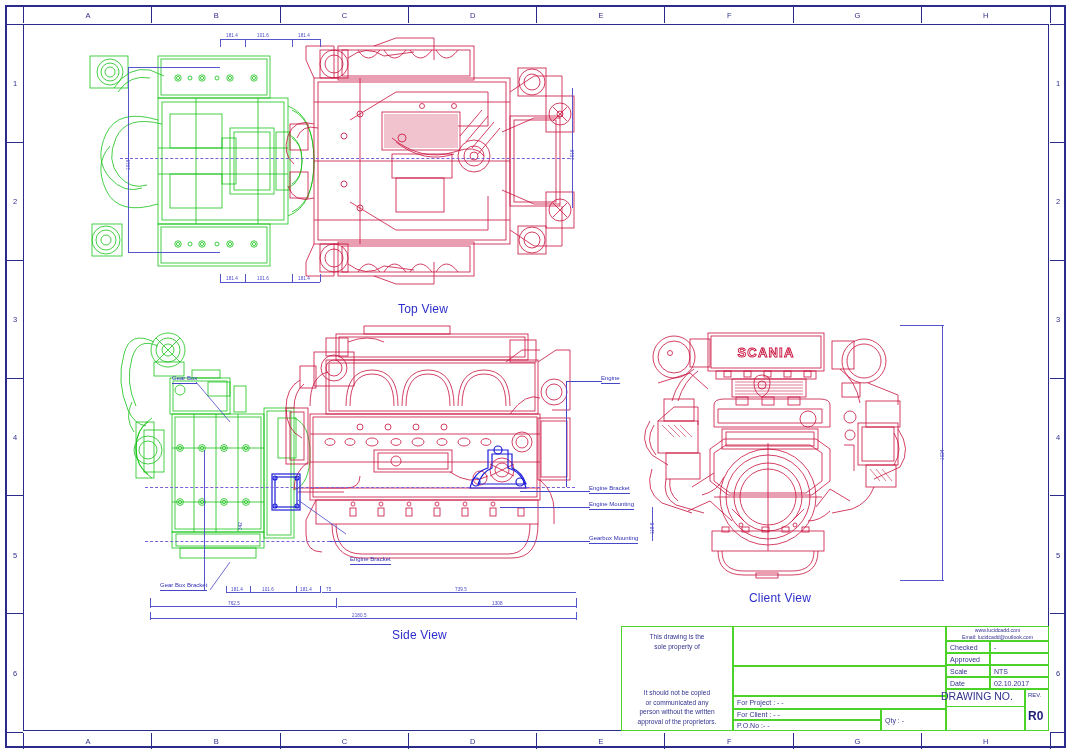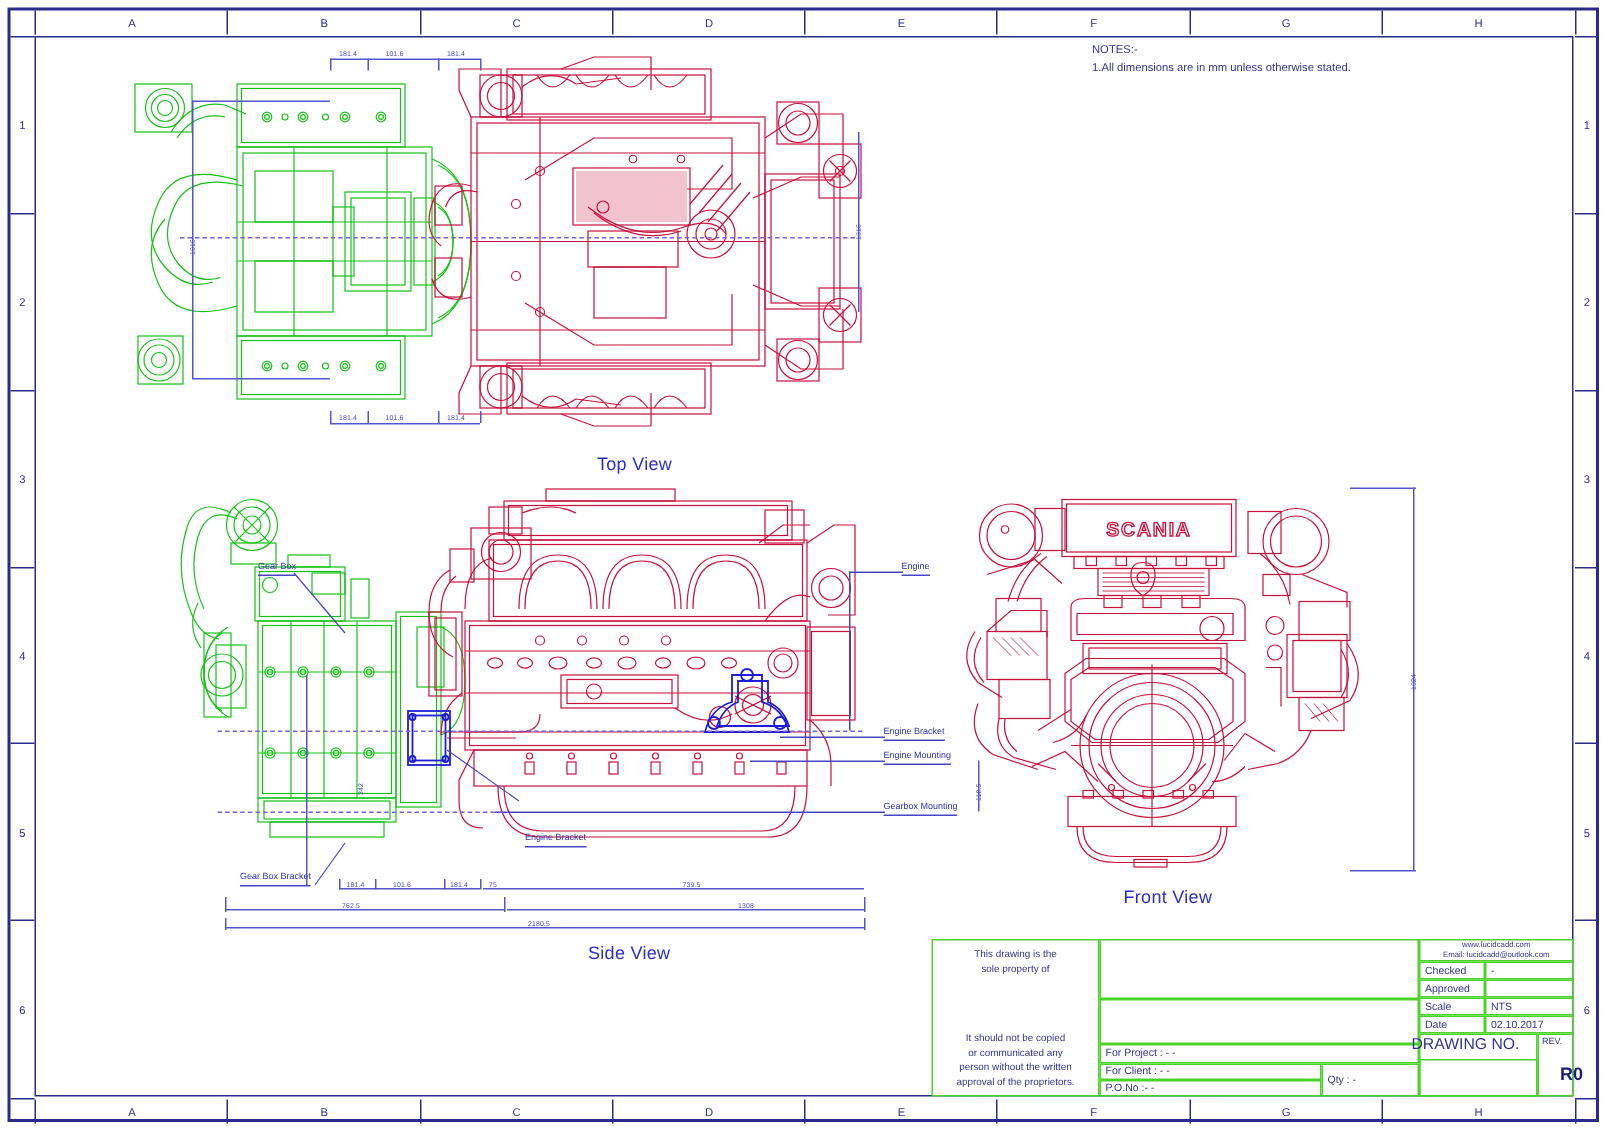--- a/index.html
+++ b/index.html
@@ -78,21 +78,21 @@
   }
   .tb-cell.pad{padding-left:3px;}
   .tb-text{position:absolute;font-size:6.6px;color:#33338f;line-height:9.5px;text-align:center;}
   .tb-title{
     position:absolute;font-size:20px;color:#3d4b8f;
     display:flex;align-items:center;justify-content:center;
     letter-spacing:.3px;
   }
   .tb-drawno{position:absolute;font-size:10.5px;color:#33338f;}
   .tb-rev{position:absolute;font-size:6px;color:#33338f;}
-  .tb-revval{position:absolute;font-size:12px;font-weight:bold;color:#1d1d7a;margin-left:12px;}
+  .tb-revval{position:absolute;font-size:12px;font-weight:bold;color:#1d1d7a;}
   .tb-web{position:absolute;font-size:5.2px;color:#33338f;text-align:center;line-height:6.5px;width:100%;}
 </style>
 </head>
 <body>
 
 <div id="sheet">
 
   <div class="frame-outer"></div>
   <div class="frame-inner"></div>
 
@@ -126,24 +126,20 @@
     </div>
   <div id="zones-right">
       <div class="zone-row right" style="top: 24px; height: 117.833px;">1</div>
       <div class="zone-row right" style="top: 141.833px; height: 117.833px;">2</div>
       <div class="zone-row right" style="top: 259.667px; height: 117.833px;">3</div>
       <div class="zone-row right" style="top: 377.5px; height: 117.833px;">4</div>
       <div class="zone-row right" style="top: 495.333px; height: 117.833px;">5</div>
       <div class="zone-row right last" style="top: 613.167px; height: 117.833px;">6</div>
     </div>
 
-  <div class="notes">
-    <div>NOTES:-</div>
-    <div>1.All dimensions are in mm unless otherwise stated.</div>
-  </div>
 
   <div class="dwg" style="left:62px;top:28px;">
     <svg width="520" height="265" viewBox="0 0 520 265">
       <g fill="none" stroke="#17c217" stroke-width="0.8">
 
         <rect x="96" y="28" width="112" height="42"></rect>
         <rect x="99" y="31" width="106" height="36"></rect>
         <rect x="96" y="196" width="112" height="42"></rect>
         <rect x="99" y="199" width="106" height="36"></rect>
         <rect x="96" y="70" width="130" height="126"></rect>
@@ -674,21 +670,21 @@
     </svg>
   </div>
 
   <div>
     <div class="dtick" style="left:942px;top:325px;height:255px;"></div>
     <div class="dline" style="left:900px;top:325px;width:44px;"></div>
     <div class="dline" style="left:900px;top:580px;width:44px;"></div>
     <div class="dim vert" style="left:940px;top:460px;">1024</div>
   </div>
 
-  <div class="view-caption" style="left:749px;top:591px;">Front View</div>
+  <div class="view-caption" style="left:749px;top:591px;">Client View</div>
 
   <div class="tblock">
 
     <div class="tb-cell" style="left:0;top:0;width:112px;height:105px;"></div>
     <div class="tb-text" style="left:2px;top:6px;width:108px;">
       <div>This drawing is the</div>
       <div>sole property of</div>
     </div>
     <div class="tb-text" style="left:2px;top:62px;width:108px;">
       <div>It should not be copied</div>

